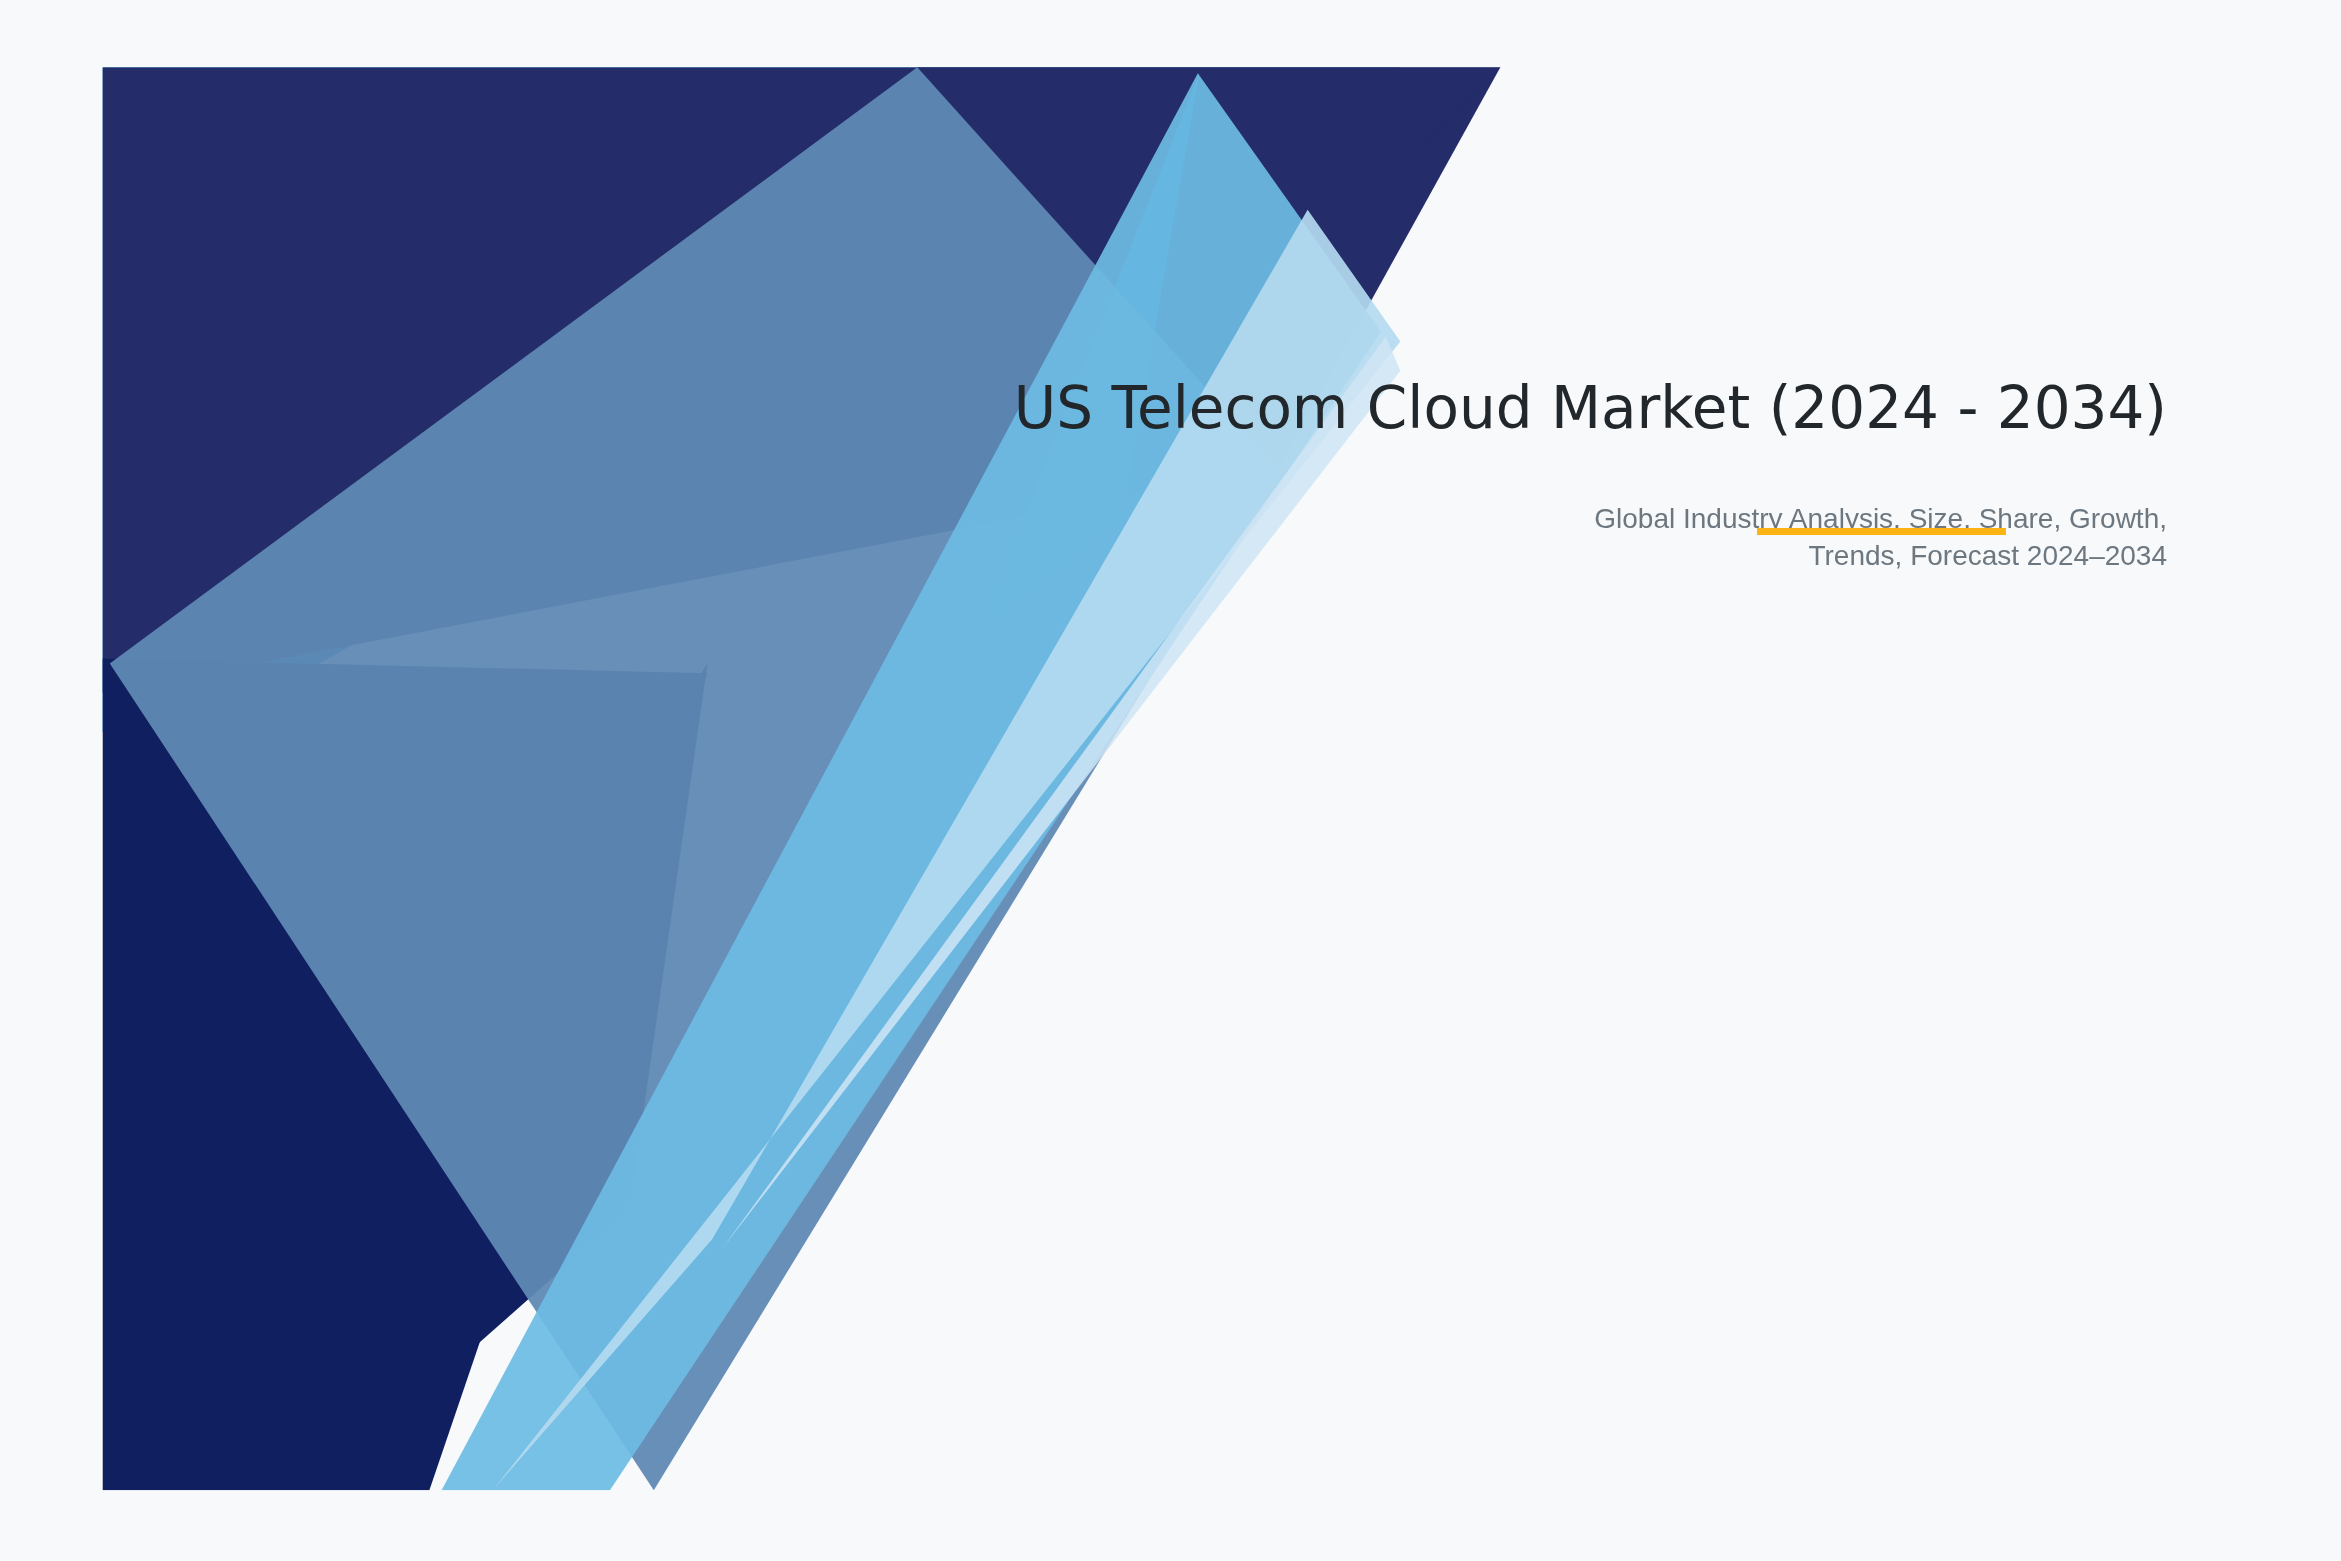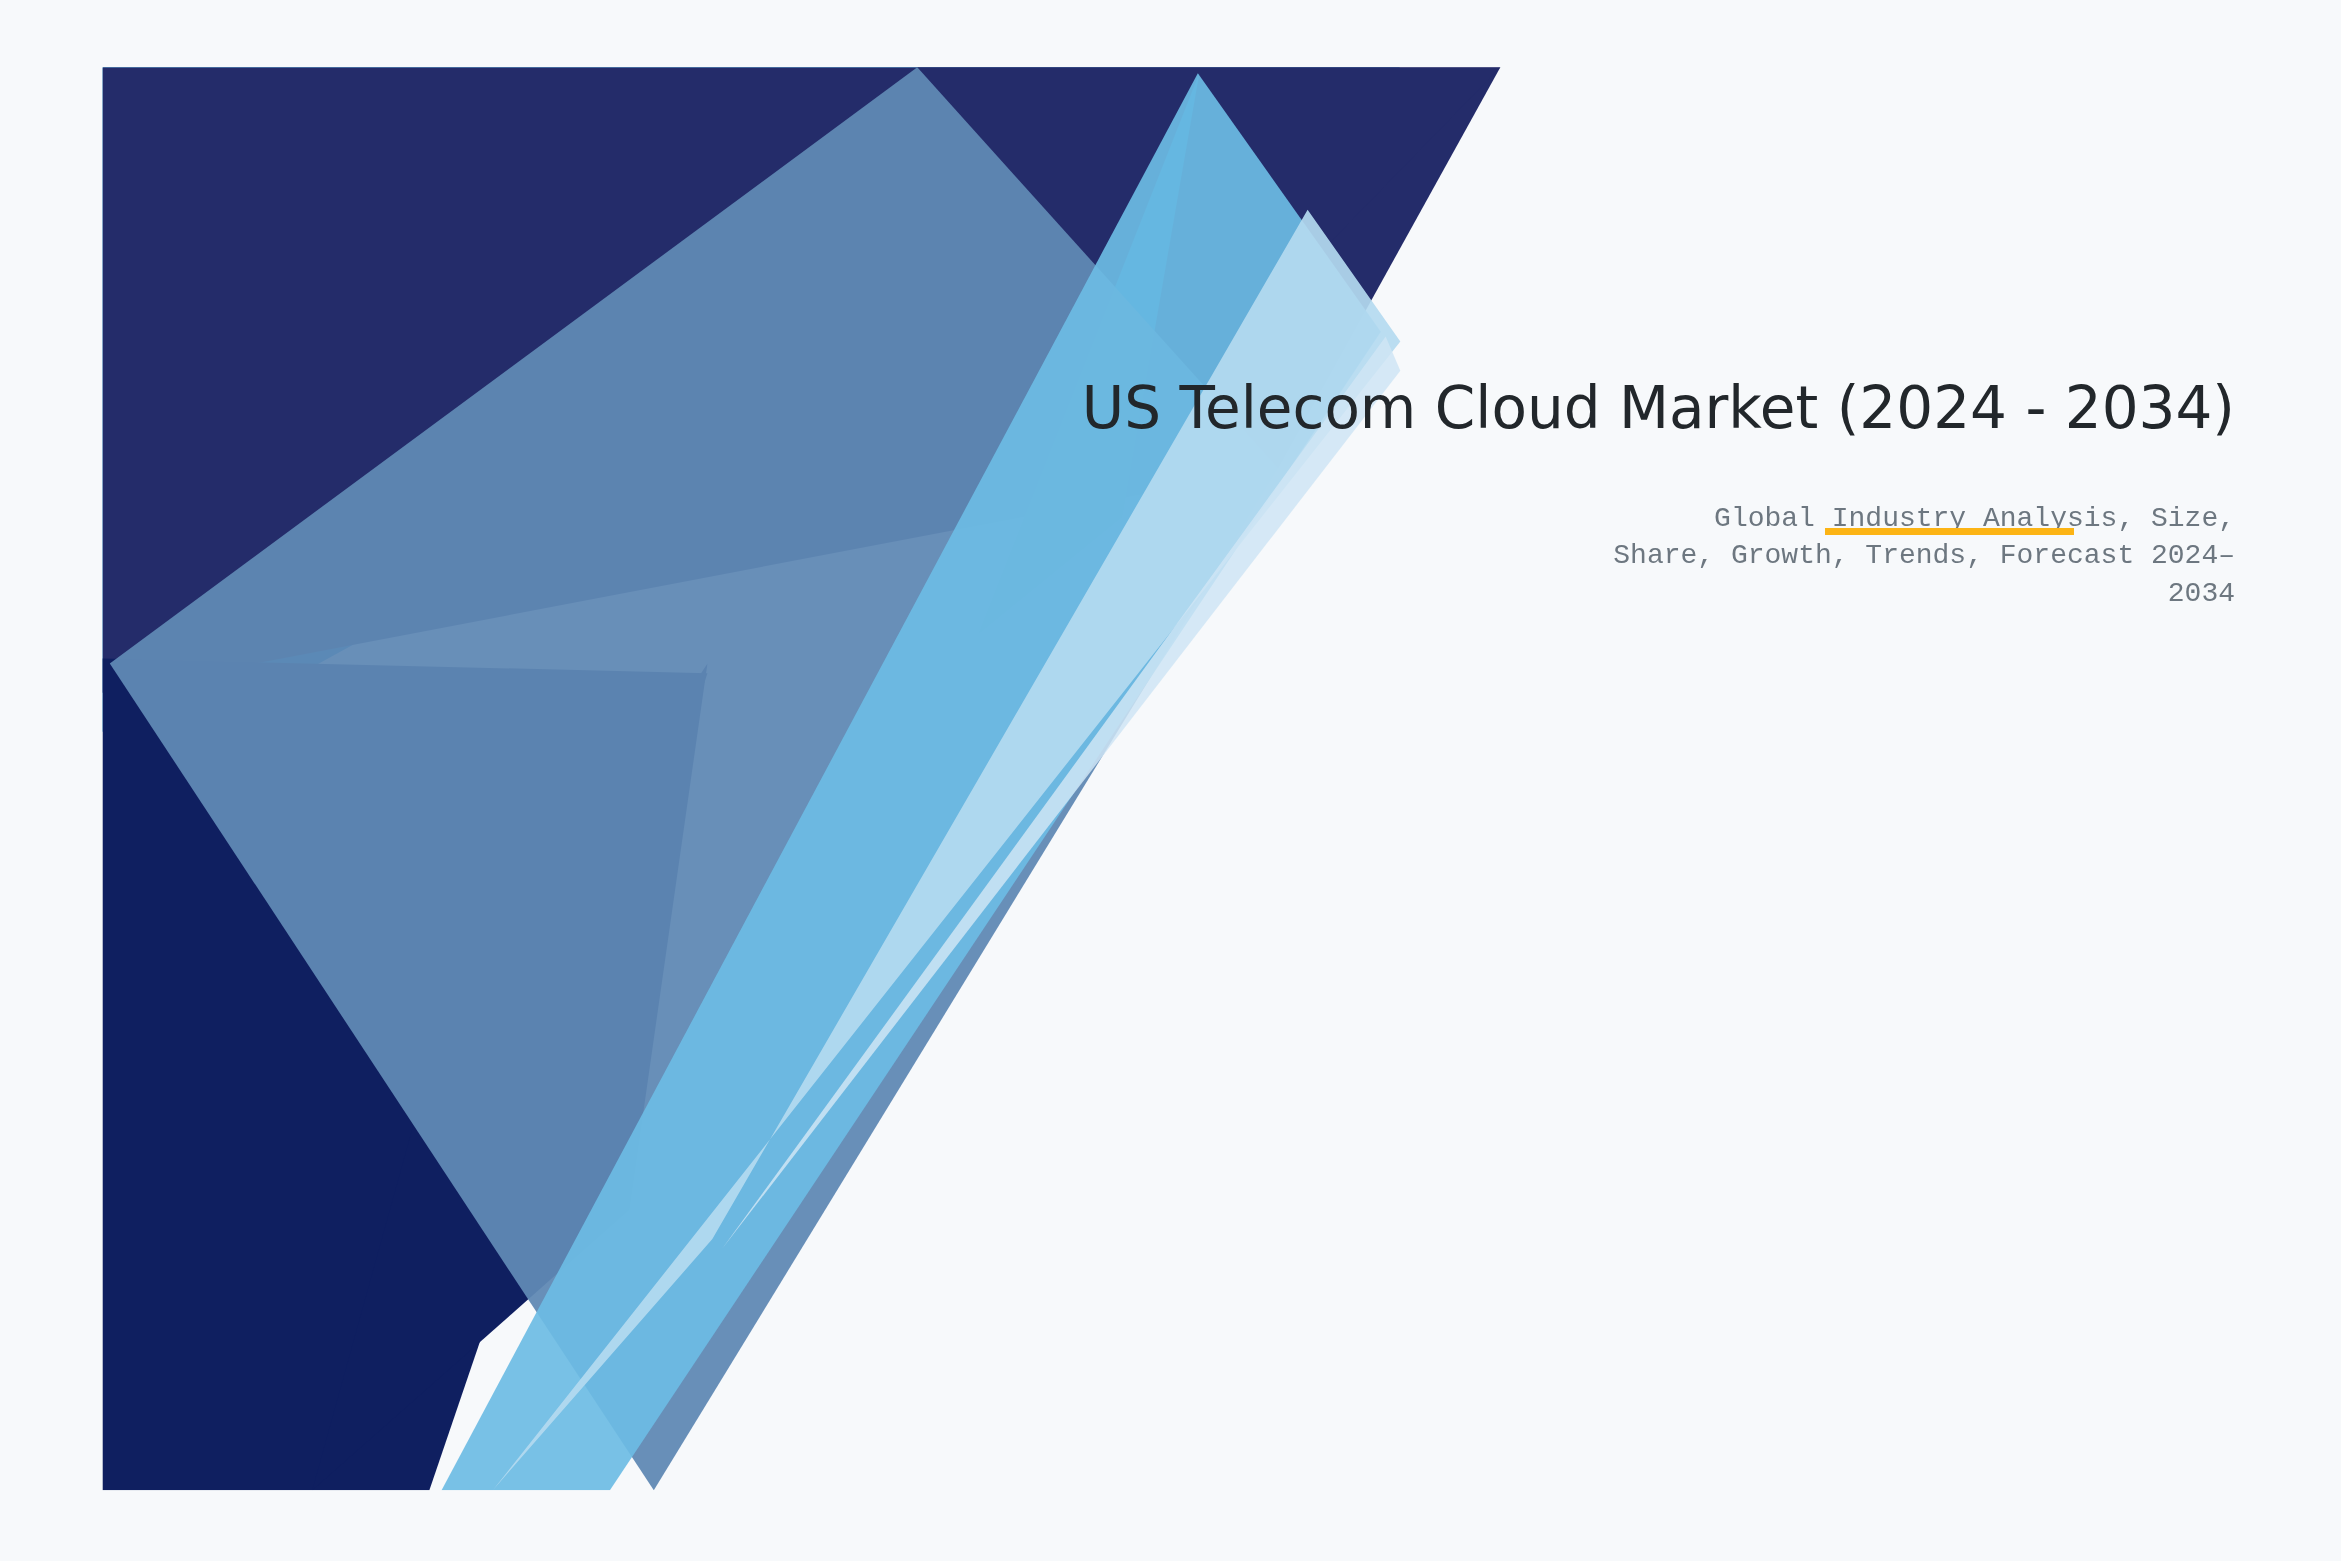--- a/index.html
+++ b/index.html
@@ -27,21 +27,21 @@
     left: 0;
     top: 0;
     width: 2342px;
     height: 1561px;
     pointer-events: none;
   }
 
   
   #text-block {
     position: absolute;
-    left: 942px;
+    left: 874px;
     top: 371px;
     width: 1293px;
     text-align: right;
   }
 
   #title-wrap {
     position: relative;
     display: block;
   }
 
@@ -64,21 +64,21 @@
     font-size: 58px;
     line-height: 1.28;
     letter-spacing: 0px;
     color: #22272b;
     text-align: right;
   }
 
   #subtitle {
     margin: 0;
     padding-top: 55px;
-    font-family: Liberation Mono, monospace;
+    font-family: Liberation Sans, sans-serif;
     font-weight: 400;
     font-size: 28px;
     line-height: 1.33;
     color: #6d7780;
     text-align: right;
     max-width: 634px;
     margin-left: auto;
   }
 </style>
 </head>

